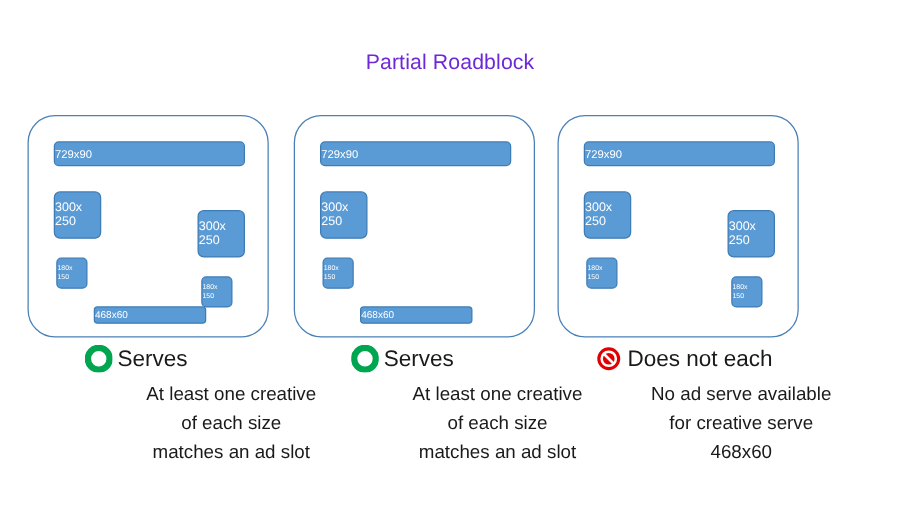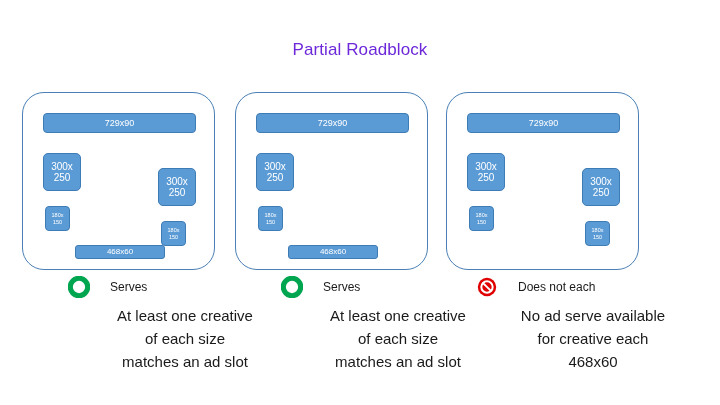--- a/index.html
+++ b/index.html
@@ -52,21 +52,21 @@
 
   .slot {
     position: absolute;
     background: #5b9bd5;
     border: 1px solid #3e7cb5;
     border-radius: 4px;
     box-sizing: border-box;
     color: #ffffff;
     display: flex;
     flex-direction: column;
-    align-items: center;
+    align-items: flex-start;
     justify-content: center;
     line-height: 1.12;
     text-align: center;
   }
 
   .slot-banner {
     left: 20px;
     top: 20px;
     width: 153px;
     height: 20px;
@@ -125,22 +125,22 @@
   }
 
   .status-icon {
     width: 22px;
     height: 22px;
     flex: 0 0 22px;
     display: block;
   }
 
   .caption-title {
-    margin-left: 20px;
-    font-size: 12px;
+    margin-left: 4px;
+    font-size: 18px;
     color: #1a1a1a;
     white-space: nowrap;
   }
 
   .caption-body {
     margin-top: 7px;
     margin-left: 34px;
     font-size: 15px;
     line-height: 1.52;
     color: #1a1a1a;
@@ -255,18 +255,18 @@
     <div class="caption-head">
       <svg class="status-icon" viewBox="0 0 24 24">
         <circle cx="12" cy="12" r="10" fill="#E00000"></circle>
         <circle cx="12" cy="12" r="6.2" fill="none" stroke="#FFFFFF" stroke-width="2.2"></circle>
         <line x1="7.2" y1="7.2" x2="16.8" y2="16.8" stroke="#FFFFFF" stroke-width="2.2" stroke-linecap="butt"></line>
       </svg>
       <span class="caption-title">Does not each</span>
     </div>
     <div class="caption-body">
       <div>No ad serve available</div>
-      <div>for creative each</div>
+      <div>for creative serve</div>
       <div>468x60</div>
     </div>
   </div>
 
 </div>
 
 </body></html>

